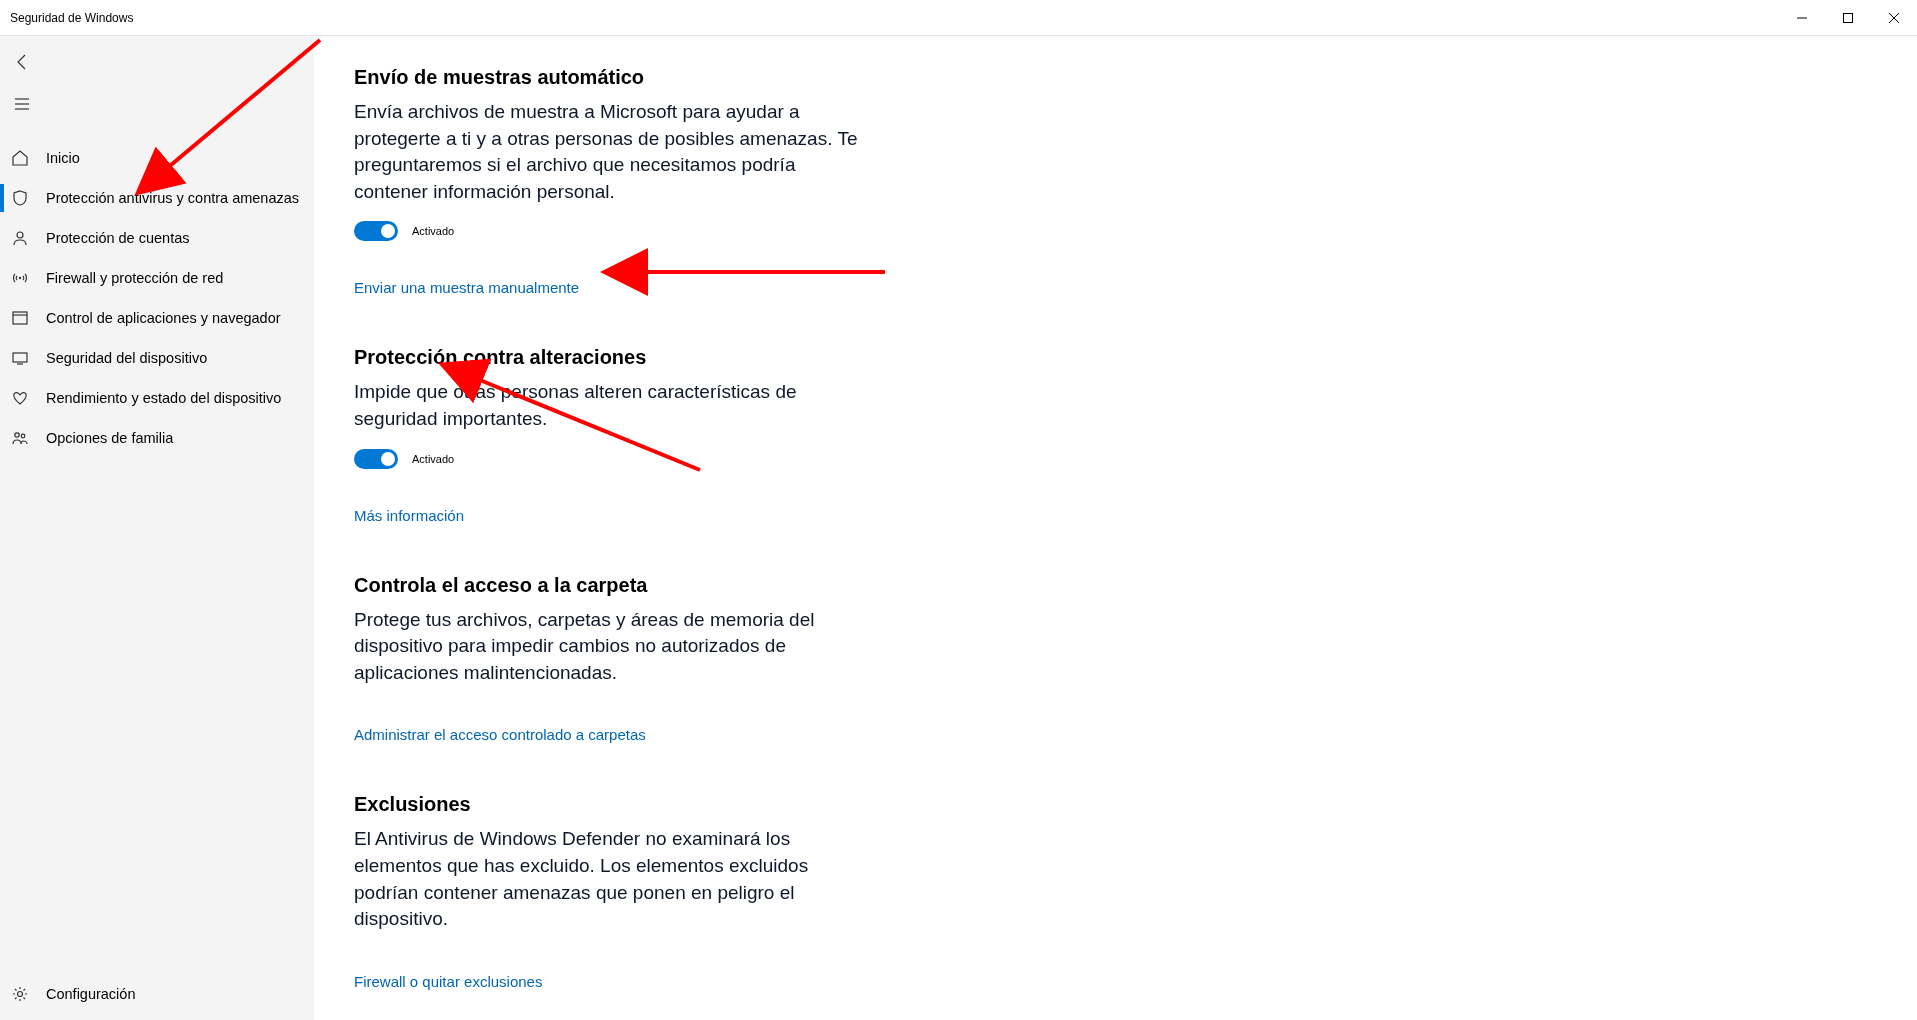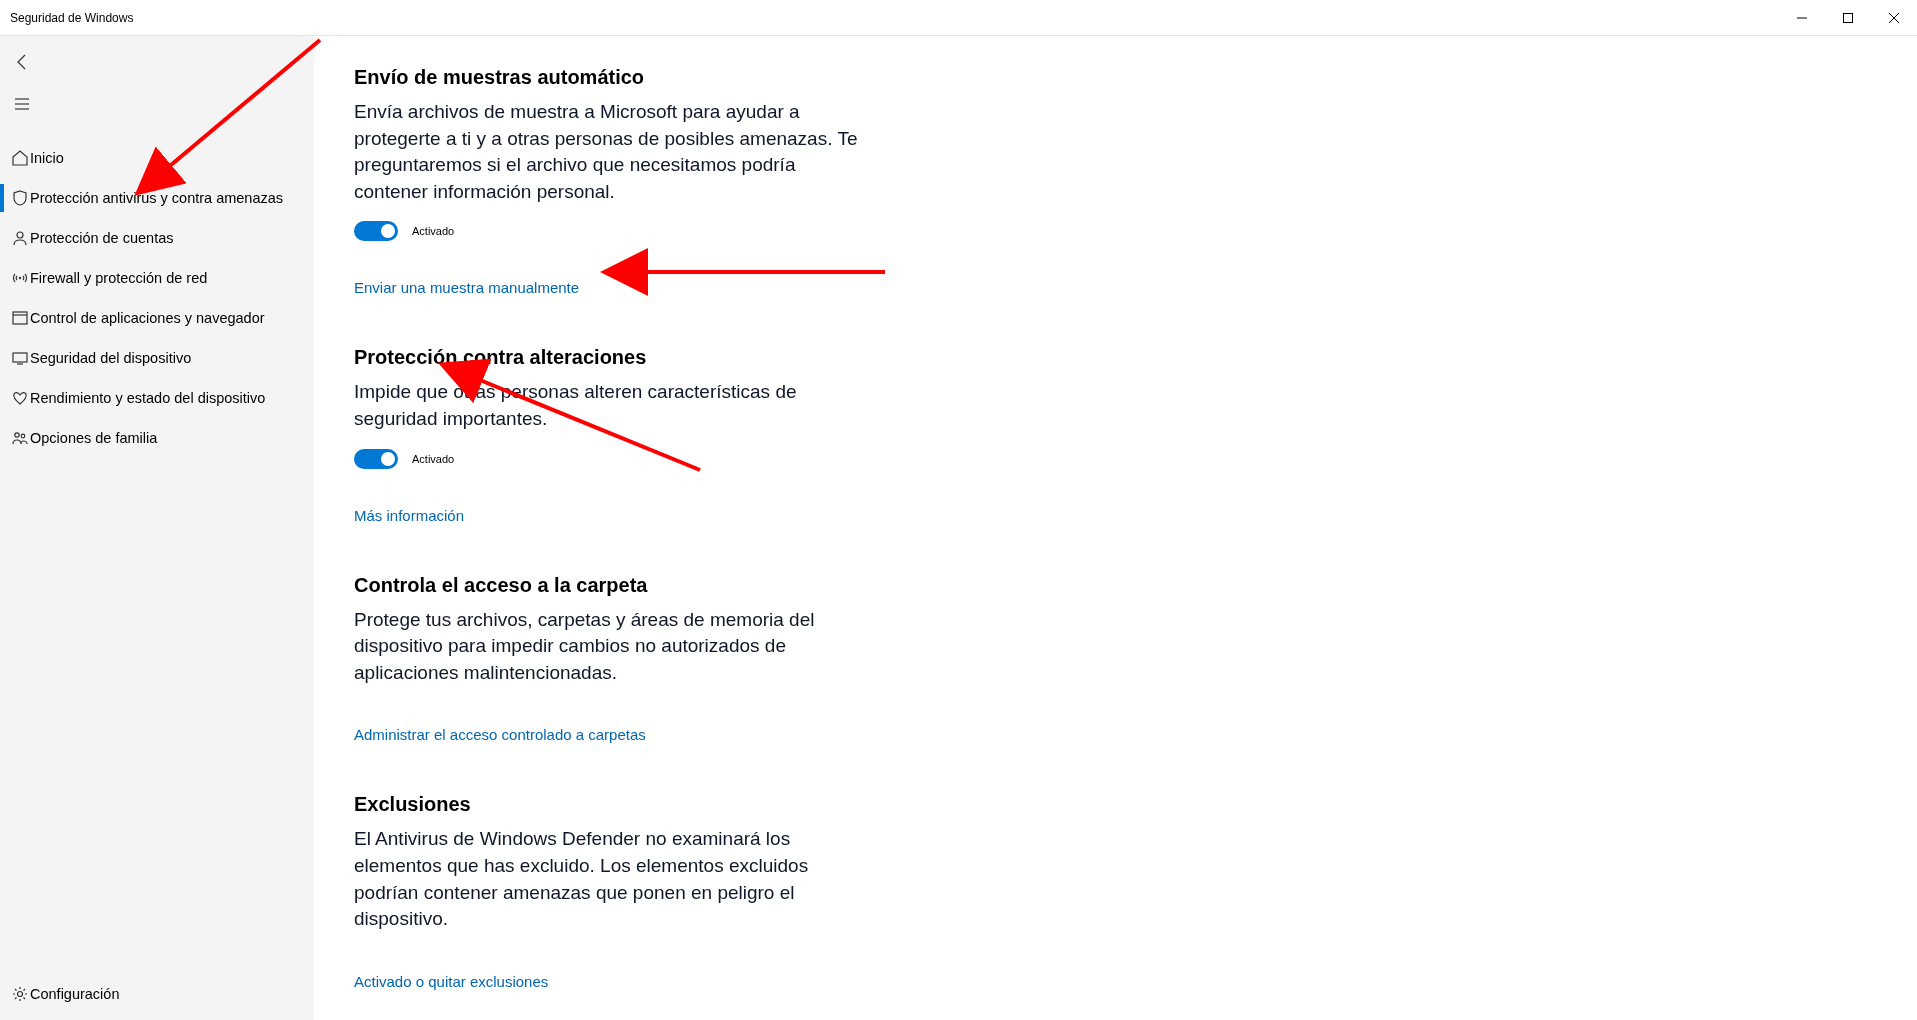--- a/index.html
+++ b/index.html
@@ -45,20 +45,21 @@
       color: #333;
     }
     .nav {
       margin-top: 12px;
       flex: 1;
     }
     .nav-item {
       display: flex; align-items: center;
       height: 40px;
       padding-left: 10px;
+      gap: 16px;
       color: #000;
       position: relative;
     }
     .nav-item.active::before {
       content: "";
       position: absolute;
       left: 0; top: 6px; bottom: 6px; width: 4px;
       background: #0078d4;
     }
     .nav-icon { width: 20px; height: 20px; display: flex; align-items: center; justify-content: center; color: #333; }
@@ -263,21 +264,21 @@
 
     <div class="section">
       <h2>Controla el acceso a la carpeta</h2>
       <p>Protege tus archivos, carpetas y áreas de memoria del dispositivo para impedir cambios no autorizados de aplicaciones malintencionadas.</p>
       <span class="link">Administrar el acceso controlado a carpetas</span>
     </div>
 
     <div class="section">
       <h2>Exclusiones</h2>
       <p>El Antivirus de Windows Defender no examinará los elementos que has excluido. Los elementos excluidos podrían contener amenazas que ponen en peligro el dispositivo.</p>
-      <span class="link">Activado o quitar exclusiones</span>
+      <span class="link">Firewall o quitar exclusiones</span>
     </div>
   </div>
 </div>
 
 <svg class="arrow" style="left:0;top:0;width:1917px;height:1020px;">
   <defs>
     <marker id="ah" markerWidth="12" markerHeight="12" refX="2" refY="6" orient="auto">
       <path d="M0,0 L12,6 L0,12 Z" fill="#ff0000"></path>
     </marker>
   </defs>

